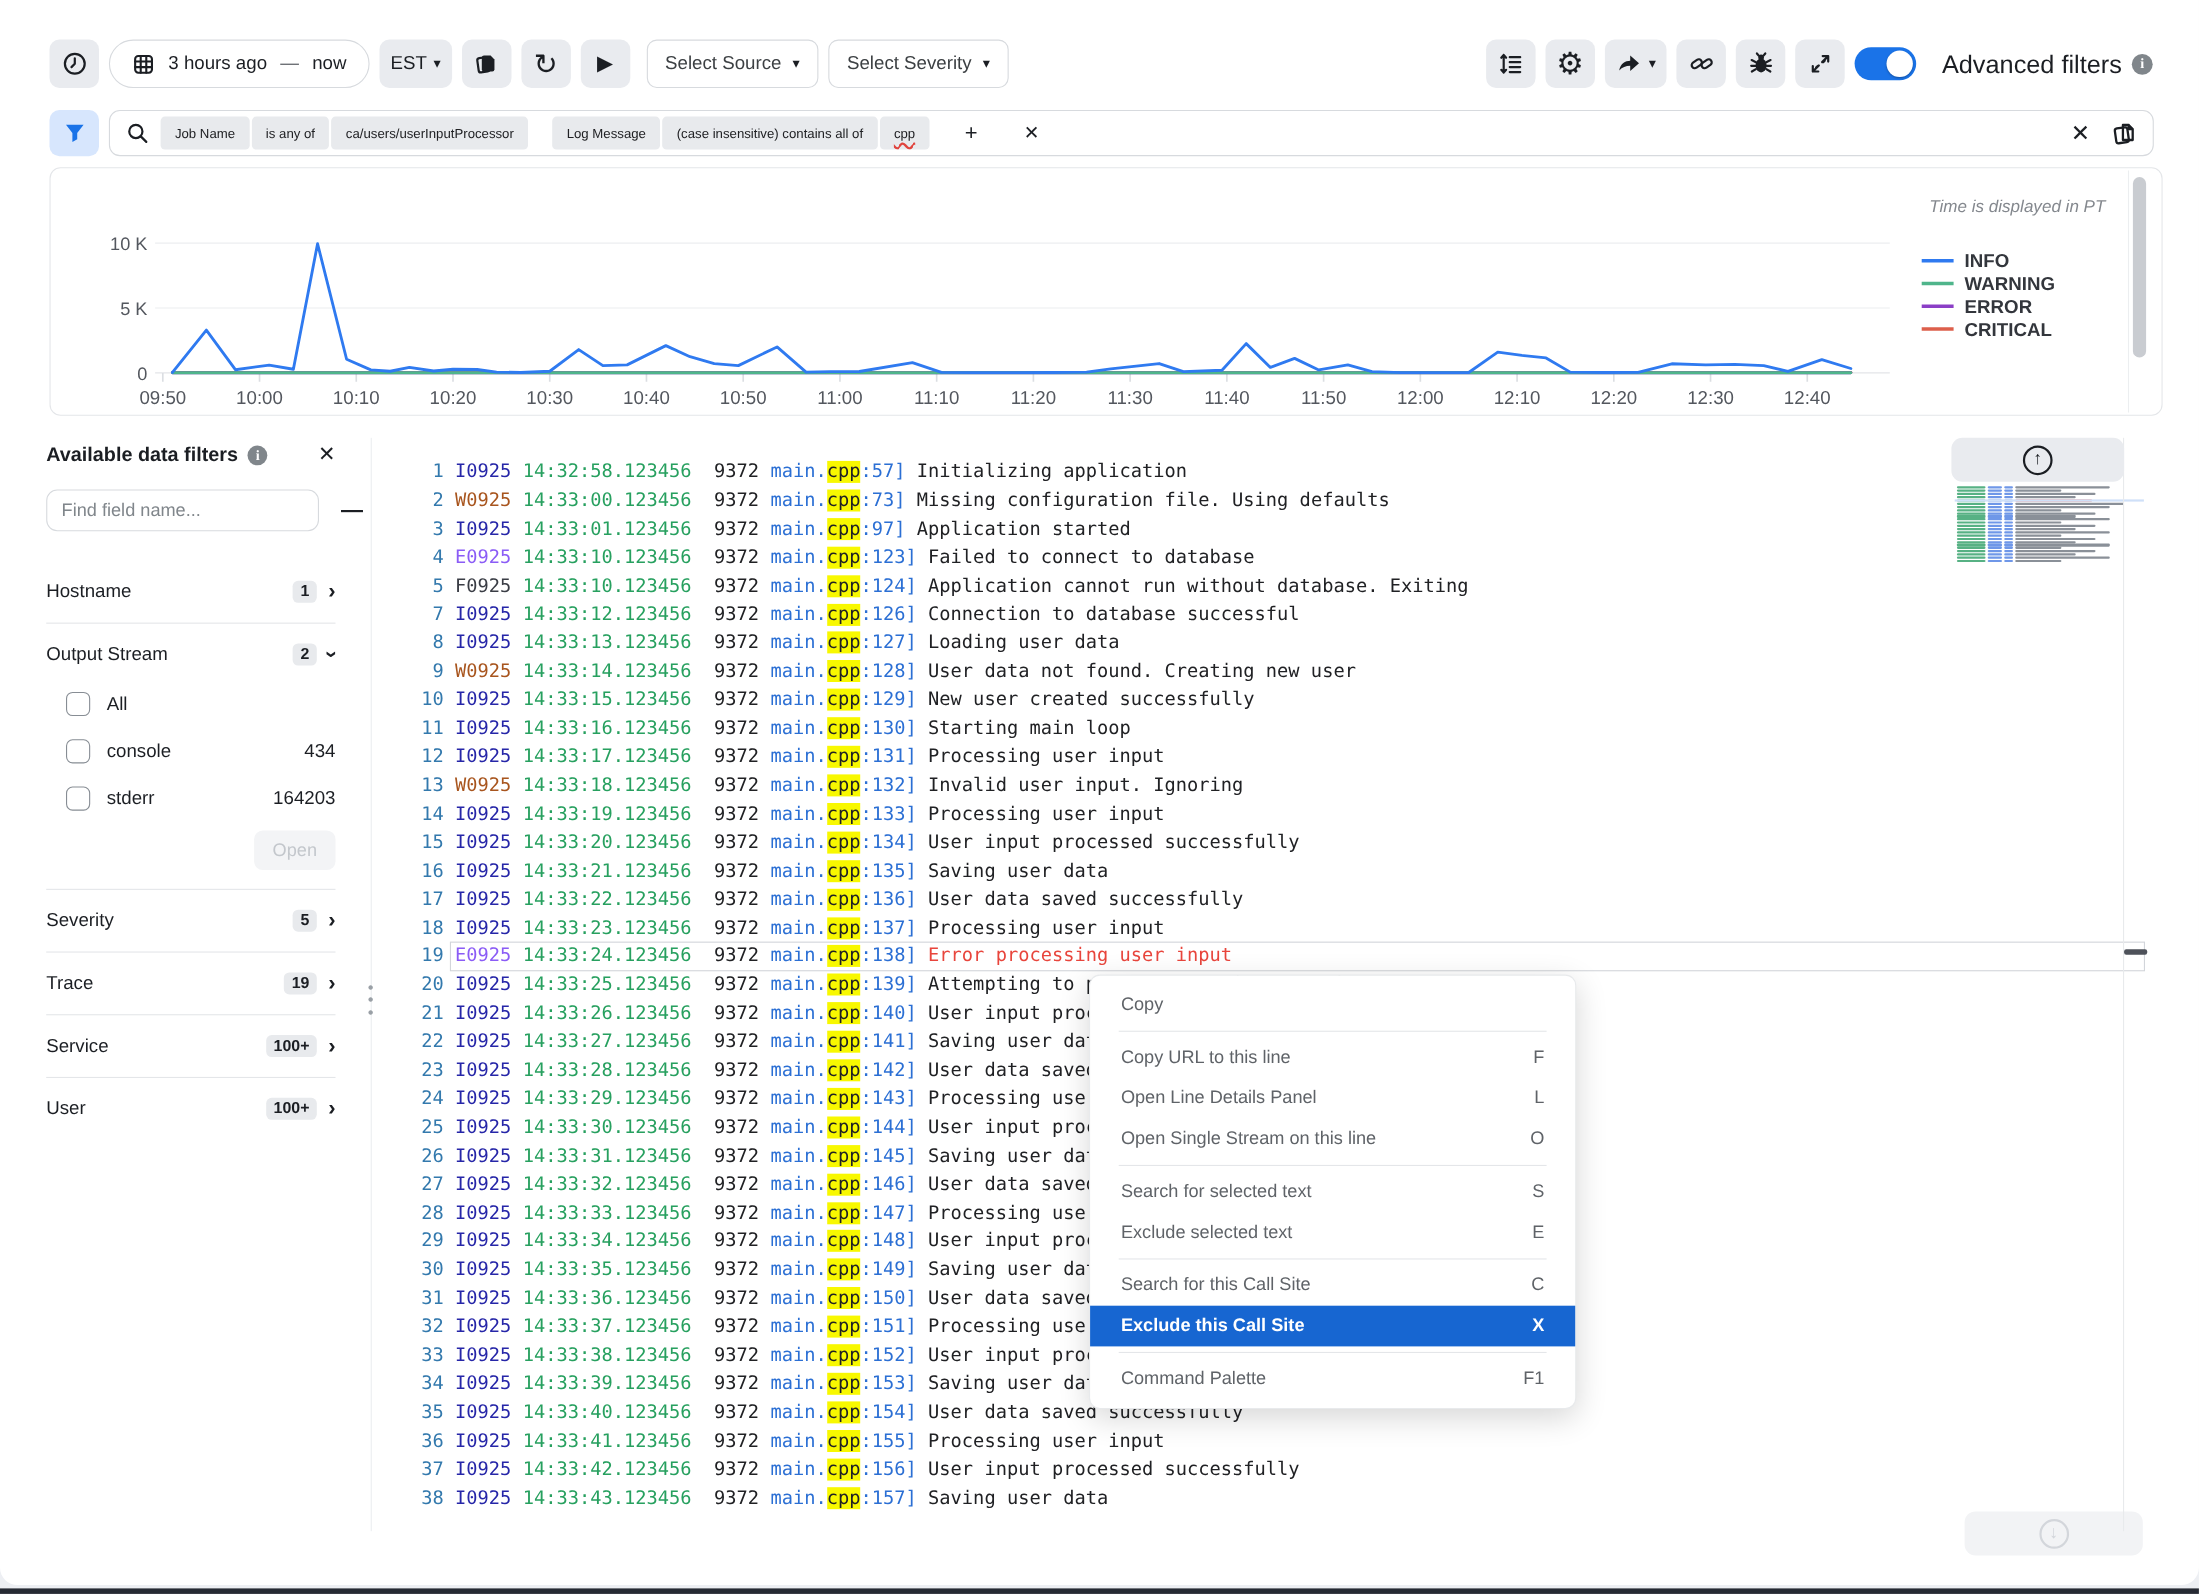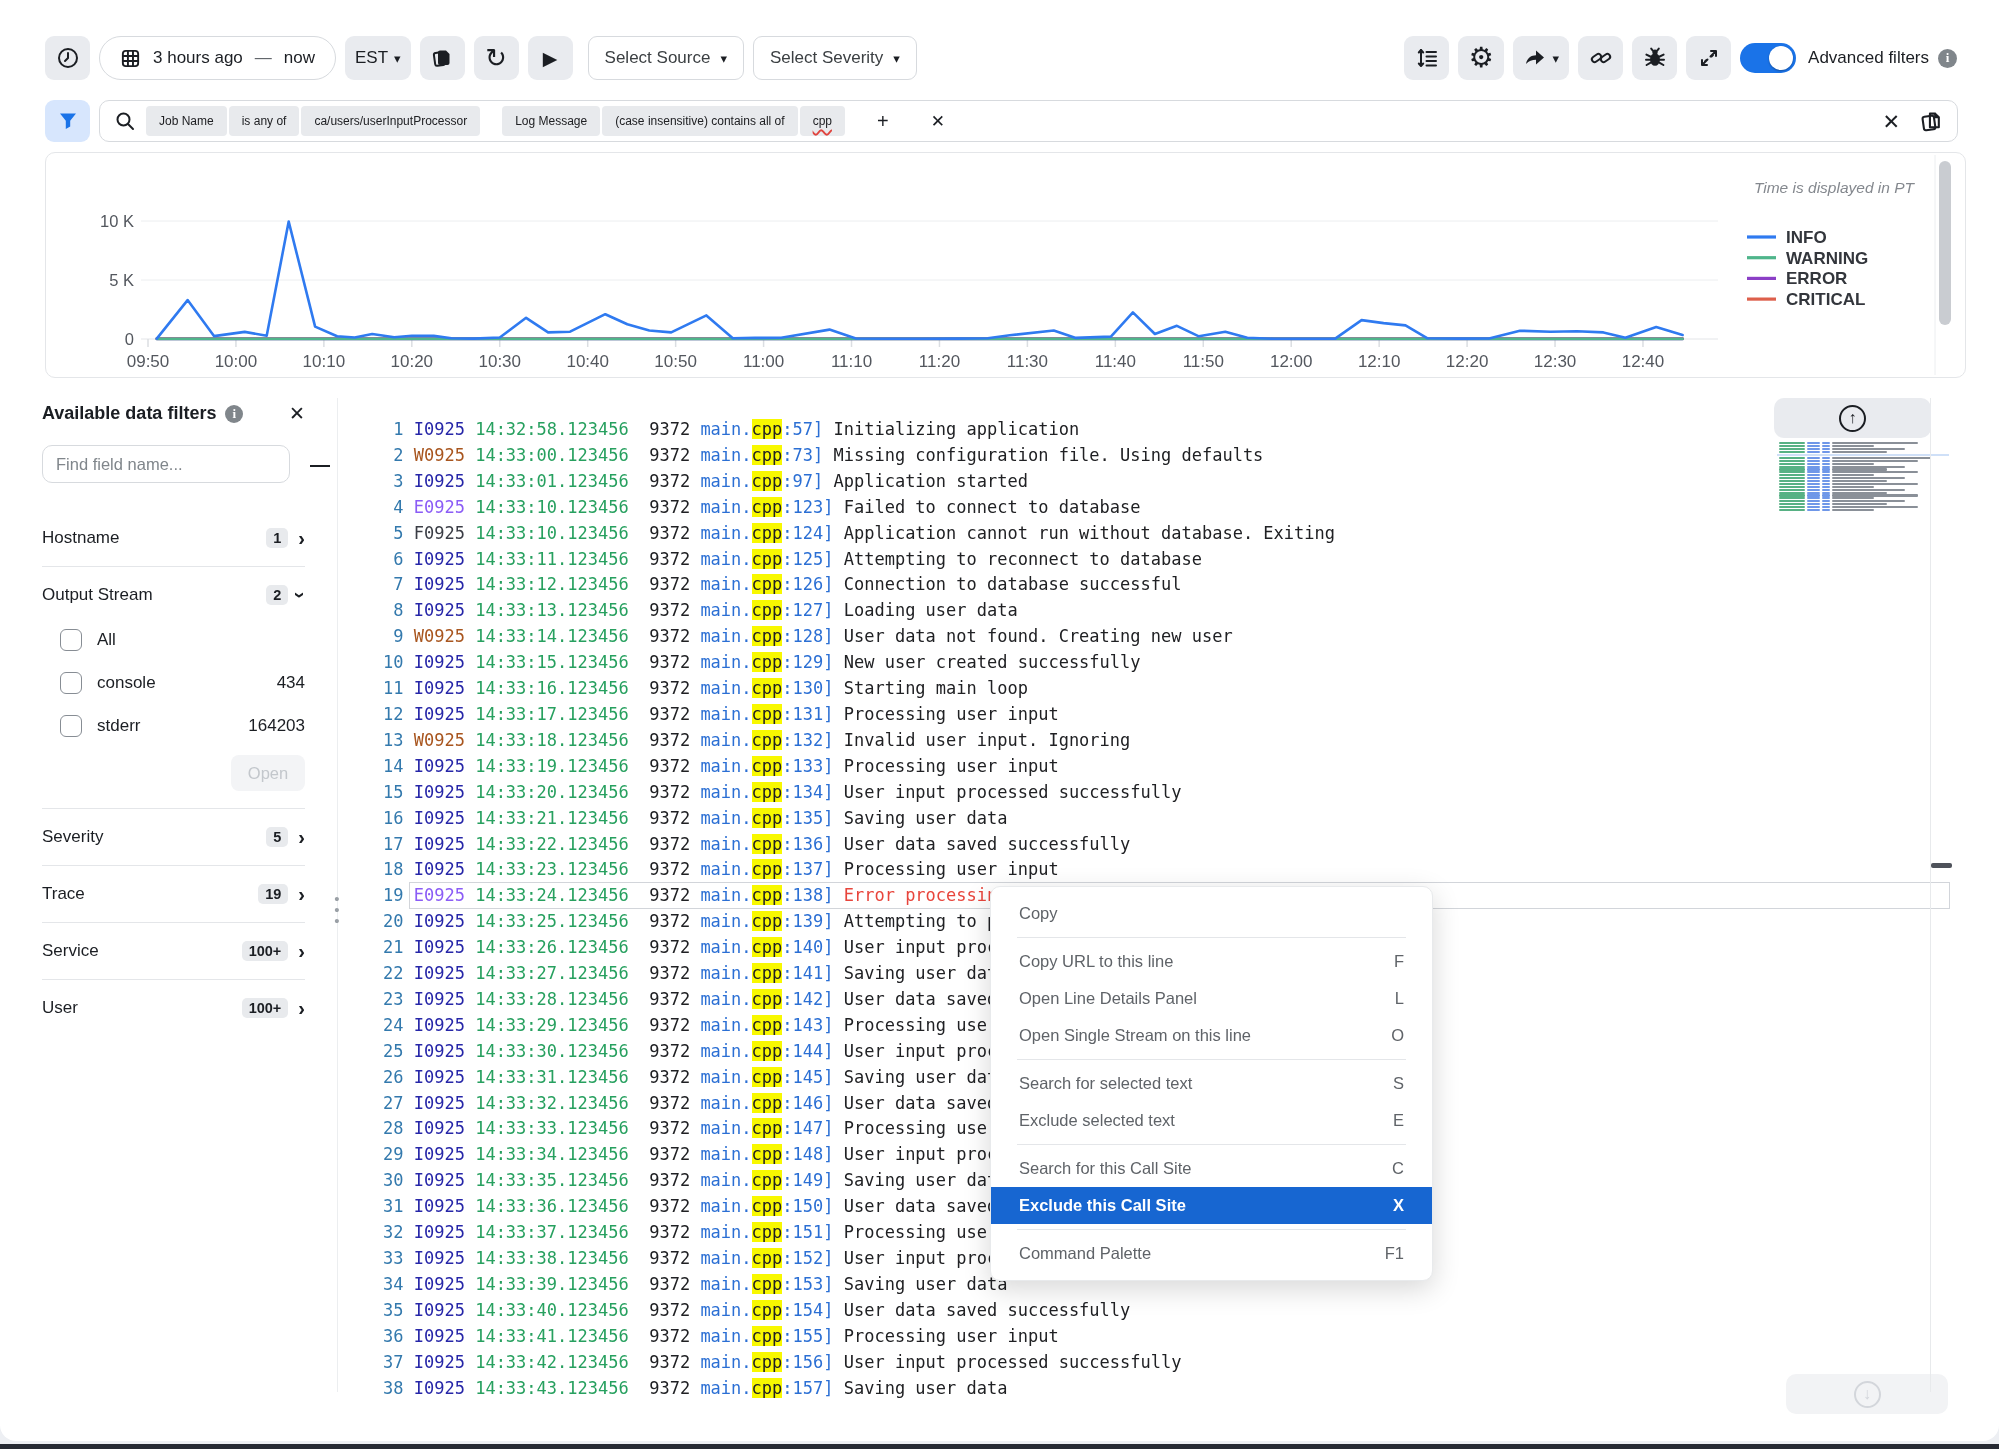--- a/index.html
+++ b/index.html
@@ -11,21 +11,21 @@
   
   .toolbar { position:absolute; left:45px; top:36px; right:42px; height:44px; display:flex; align-items:center; gap:9px; }
   .tb-btn { height:44px; min-width:45px; padding:0 10px; border-radius:9px; background:#e9ebef; display:flex; align-items:center; justify-content:center; gap:6px; cursor:pointer; }
   .tb-pill { height:44px; border-radius:22px; border:1px solid #d7dade; background:#fff; display:flex; align-items:center; gap:12px; padding:0 20px; font-size:17px; }
   .tb-select { height:44px; border-radius:9px; border:1px solid #d7dade; background:#fff; display:flex; align-items:center; gap:10px; padding:0 16px; font-size:17px; color:#3c4043; }
   .caret { font-size:13px; color:#1b1e23; }
   .glyph { font-size:22px; line-height:1; color:#1b1e23; }
   .spacer { flex:1; }
   .toggle { width:56px; height:30px; border-radius:15px; background:#1a73e8; position:relative; cursor:pointer; }
   .toggle .knob { position:absolute; right:3px; top:3px; width:24px; height:24px; border-radius:50%; background:#fff; box-shadow:0 1px 2px rgba(0,0,0,.3); }
-  .adv-label { font-size:17px; color:#1b1e23; margin-left:3px; }
+  .adv-label { font-size:23px; color:#1b1e23; margin-left:14px; }
   .info-dot { width:19px; height:19px; border-radius:50%; background:#80868b; color:#fff; font-size:13px; font-weight:bold; display:inline-flex; align-items:center; justify-content:center; font-family:"Liberation Serif","DejaVu Serif",serif; }
 
   
   .filterbar { position:absolute; left:45px; top:100px; right:41px; height:42px; display:flex; gap:9px; }
   .filter-btn { width:45px; height:42px; border-radius:9px; background:#d7e6fd; display:flex; align-items:center; justify-content:center; cursor:pointer; }
   .filter-box { flex:1; height:42px; border:1px solid #d7dade; border-radius:10px; background:#fff; display:flex; align-items:center; padding:0 14px; gap:10px; }
   .chips { display:flex; align-items:center; gap:22px; flex:1; }
   .chip-group { display:flex; gap:2px; align-items:center; }
   .chip { background:#e8eaed; height:30px; line-height:30px; padding:0 13px; font-size:12px; color:#202124; border-radius:4px; white-space:nowrap; cursor:pointer; }
   .chip.squiggle { text-decoration:underline; text-decoration-style:wavy; text-decoration-color:#e0443e; text-decoration-thickness:1.5px; text-underline-offset:4px; }
@@ -349,21 +349,20 @@
 
   <div class="v-divider"></div>
   <div class="drag-dots">•<br>•<br>•</div>
 
   <div class="logpane" id="logpane">
       <div class="log-line"><span class="ln">1</span> <span class="sev-I">I0925</span> <span class="ts">14:32:58.123456</span>  <span>9372</span> <span class="file">main.</span><span class="hl">cpp</span><span class="file">:57]</span> <span class="msg">Initializing application</span></div>
       <div class="log-line"><span class="ln">2</span> <span class="sev-W">W0925</span> <span class="ts">14:33:00.123456</span>  <span>9372</span> <span class="file">main.</span><span class="hl">cpp</span><span class="file">:73]</span> <span class="msg">Missing configuration file. Using defaults</span></div>
       <div class="log-line"><span class="ln">3</span> <span class="sev-I">I0925</span> <span class="ts">14:33:01.123456</span>  <span>9372</span> <span class="file">main.</span><span class="hl">cpp</span><span class="file">:97]</span> <span class="msg">Application started</span></div>
       <div class="log-line"><span class="ln">4</span> <span class="sev-E">E0925</span> <span class="ts">14:33:10.123456</span>  <span>9372</span> <span class="file">main.</span><span class="hl">cpp</span><span class="file">:123]</span> <span class="msg">Failed to connect to database</span></div>
       <div class="log-line"><span class="ln">5</span> <span class="sev-F">F0925</span> <span class="ts">14:33:10.123456</span>  <span>9372</span> <span class="file">main.</span><span class="hl">cpp</span><span class="file">:124]</span> <span class="msg">Application cannot run without database. Exiting</span></div>
-      <div class="log-line"><span class="ln">6</span> <span class="sev-I">I0925</span> <span class="ts">14:33:11.123456</span>  <span>9372</span> <span class="file">main.</span><span class="hl">cpp</span><span class="file">:125]</span> <span class="msg">Attempting to reconnect to database</span></div>
       <div class="log-line"><span class="ln">7</span> <span class="sev-I">I0925</span> <span class="ts">14:33:12.123456</span>  <span>9372</span> <span class="file">main.</span><span class="hl">cpp</span><span class="file">:126]</span> <span class="msg">Connection to database successful</span></div>
       <div class="log-line"><span class="ln">8</span> <span class="sev-I">I0925</span> <span class="ts">14:33:13.123456</span>  <span>9372</span> <span class="file">main.</span><span class="hl">cpp</span><span class="file">:127]</span> <span class="msg">Loading user data</span></div>
       <div class="log-line"><span class="ln">9</span> <span class="sev-W">W0925</span> <span class="ts">14:33:14.123456</span>  <span>9372</span> <span class="file">main.</span><span class="hl">cpp</span><span class="file">:128]</span> <span class="msg">User data not found. Creating new user</span></div>
       <div class="log-line"><span class="ln">10</span> <span class="sev-I">I0925</span> <span class="ts">14:33:15.123456</span>  <span>9372</span> <span class="file">main.</span><span class="hl">cpp</span><span class="file">:129]</span> <span class="msg">New user created successfully</span></div>
       <div class="log-line"><span class="ln">11</span> <span class="sev-I">I0925</span> <span class="ts">14:33:16.123456</span>  <span>9372</span> <span class="file">main.</span><span class="hl">cpp</span><span class="file">:130]</span> <span class="msg">Starting main loop</span></div>
       <div class="log-line"><span class="ln">12</span> <span class="sev-I">I0925</span> <span class="ts">14:33:17.123456</span>  <span>9372</span> <span class="file">main.</span><span class="hl">cpp</span><span class="file">:131]</span> <span class="msg">Processing user input</span></div>
       <div class="log-line"><span class="ln">13</span> <span class="sev-W">W0925</span> <span class="ts">14:33:18.123456</span>  <span>9372</span> <span class="file">main.</span><span class="hl">cpp</span><span class="file">:132]</span> <span class="msg">Invalid user input. Ignoring</span></div>
       <div class="log-line"><span class="ln">14</span> <span class="sev-I">I0925</span> <span class="ts">14:33:19.123456</span>  <span>9372</span> <span class="file">main.</span><span class="hl">cpp</span><span class="file">:133]</span> <span class="msg">Processing user input</span></div>
       <div class="log-line"><span class="ln">15</span> <span class="sev-I">I0925</span> <span class="ts">14:33:20.123456</span>  <span>9372</span> <span class="file">main.</span><span class="hl">cpp</span><span class="file">:134]</span> <span class="msg">User input processed successfully</span></div>
       <div class="log-line"><span class="ln">16</span> <span class="sev-I">I0925</span> <span class="ts">14:33:21.123456</span>  <span>9372</span> <span class="file">main.</span><span class="hl">cpp</span><span class="file">:135]</span> <span class="msg">Saving user data</span></div>

